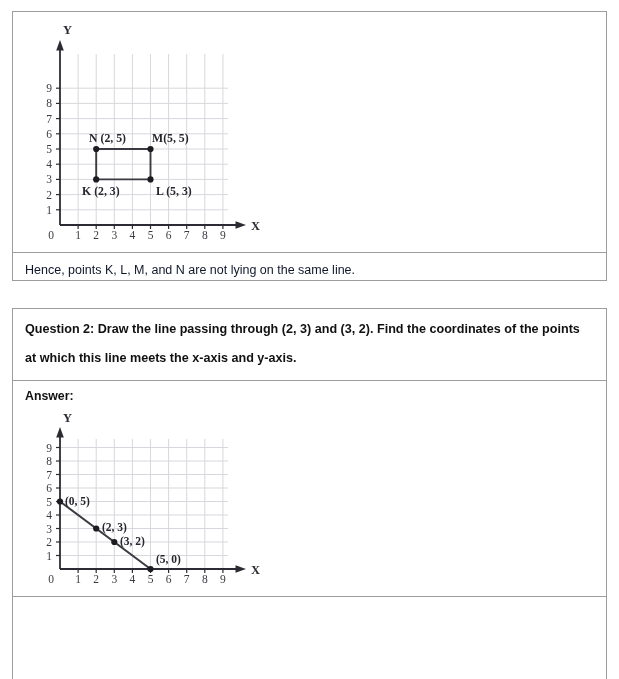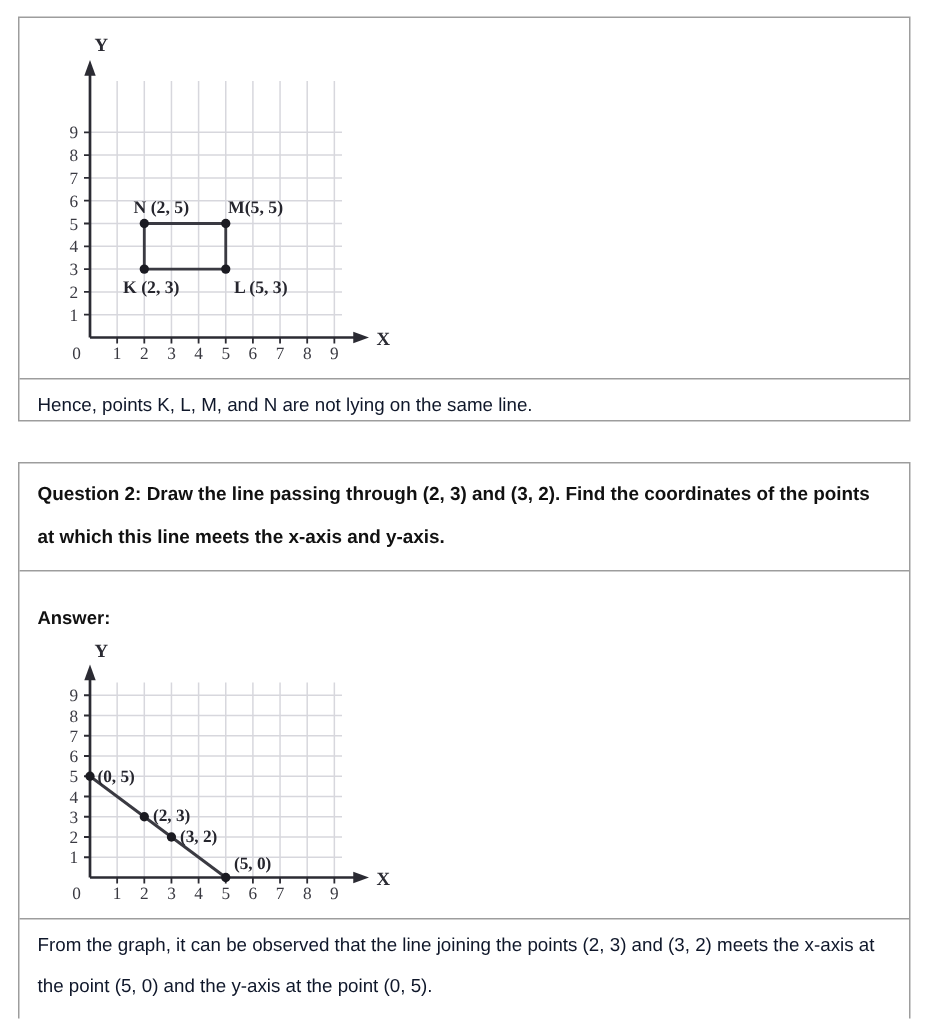--- a/index.html
+++ b/index.html
@@ -45,21 +45,20 @@
     line-height: 29px;
     padding: 6px 12px 7px 12px;
     color: #111111;
   }
   .answer-label {
     font-size: 12.3px;
     font-weight: bold;
     line-height: 18px;
     padding: 6px 12px 6px 12px;
     color: #111111;
-    margin-top: 16px;
   }
   .concl-text {
     font-size: 12.5px;
     line-height: 27px;
     padding: 4px 12px 6px 12px;
     color: #0f172a;
   }
 
   
   .graph-wrap { position: relative; }
@@ -293,16 +292,15 @@
         <circle cx="137.5" cy="158" r="3.1" fill="#1b1b22"></circle>
 
         <text class="pt-lbl" x="52" y="94" font-size="11.5">(0, 5)</text>
         <text class="pt-lbl" x="89" y="120" font-size="11.5">(2, 3)</text>
         <text class="pt-lbl" x="107" y="134" font-size="11.5">(3, 2)</text>
         <text class="pt-lbl" x="143" y="152" font-size="11.5">(5, 0)</text>
       </svg>
     </div>
 
     <div class="divider"></div>
-    <div class="concl-text">From the graph, it can be observed that the line joining the points (2, 3) and (3, 2) meets the x-axis at the point (5, 0) and the y-axis at the point (0, 5).</div>
   </div>
 
 </div>
 
 </body></html>

